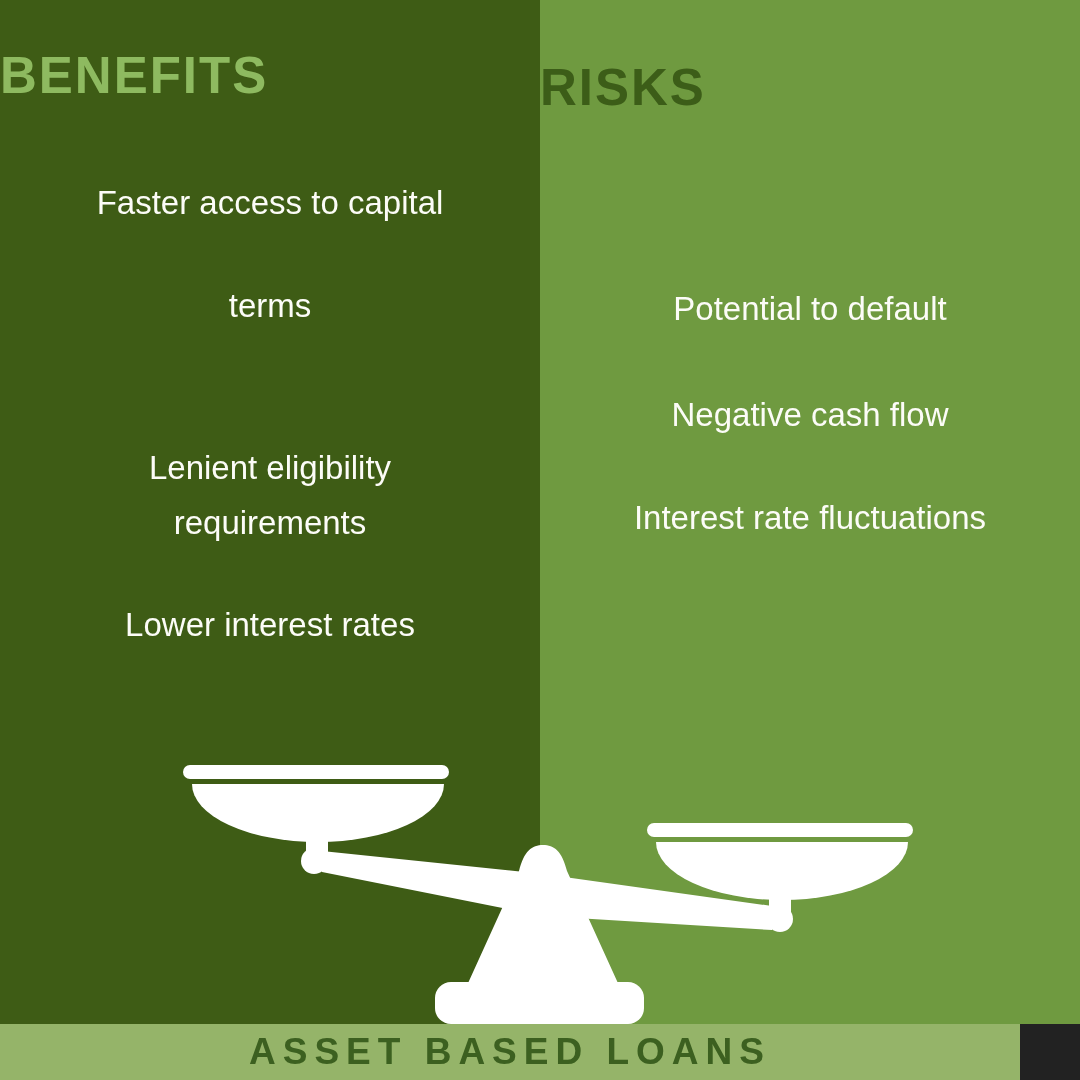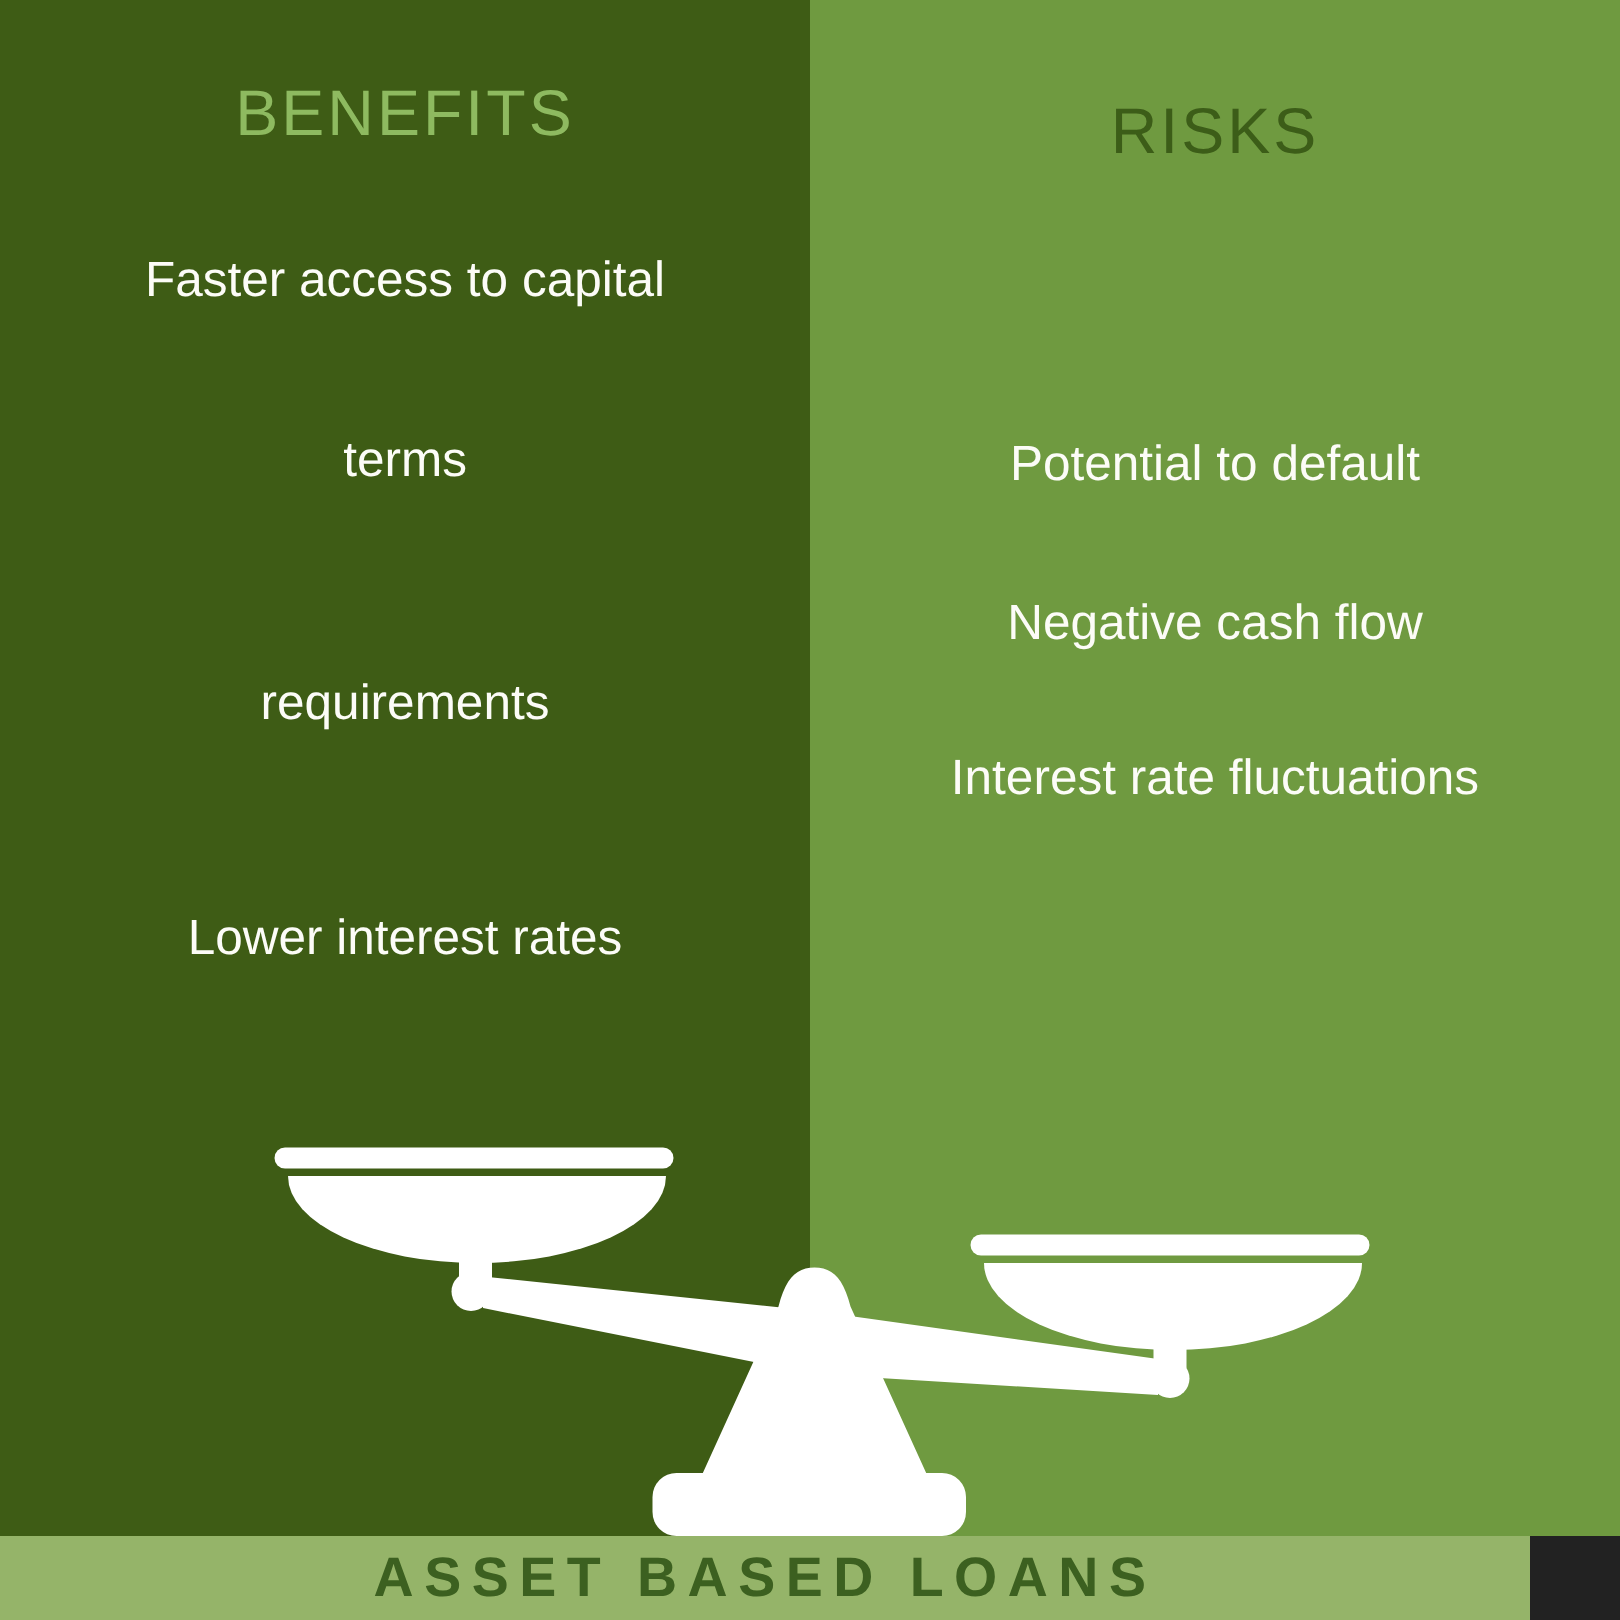--- a/index.html
+++ b/index.html
@@ -18,24 +18,24 @@
     height: 1024px;
   }
   .half.left  { left: 0;   background: var(--left-bg, #3e5c15); }
   .half.right { left: 540px; background: var(--right-bg, #6f9a40); }
 
   .panel-title {
     position: absolute;
     top: 46px;
     left: 0;
     width: 540px;
-    text-align: center;
-    font-size: 43px;
+    text-align: left;
+    font-size: 51px;
     line-height: 60px;
-    font-weight: 400;
+    font-weight: 700;
     letter-spacing: 2px;
     margin: 0;
   }
   .half.left  .panel-title { color: var(--benefits-title, #8eba60); }
   .half.right .panel-title { color: var(--risks-title, #3c5d18); margin-top: 12px; }
 
   .item {
     position: absolute;
     left: 0;
     width: 540px;
@@ -74,27 +74,28 @@
   }
 </style>
 </head>
 <body>
 
 <div class="canvas">
 
   <div class="half left">
     <h1 class="panel-title">BENEFITS</h1>
     <div>
-        <div class="item" style="top: 158px;">
+        <div class="item" style="top: 175px;">
           <div>Faster access to capital</div>
         </div>
         <div class="item" style="top: 278px;">
           <div>terms</div>
         </div>
         <div class="item" style="top: 440px;">
+          <div>Lenient eligibility</div>
           <div>requirements</div>
         </div>
         <div class="item" style="top: 597px;">
           <div>Lower interest rates</div>
         </div>
       </div>
   </div>
 
   <div class="half right">
     <h1 class="panel-title">RISKS</h1>

